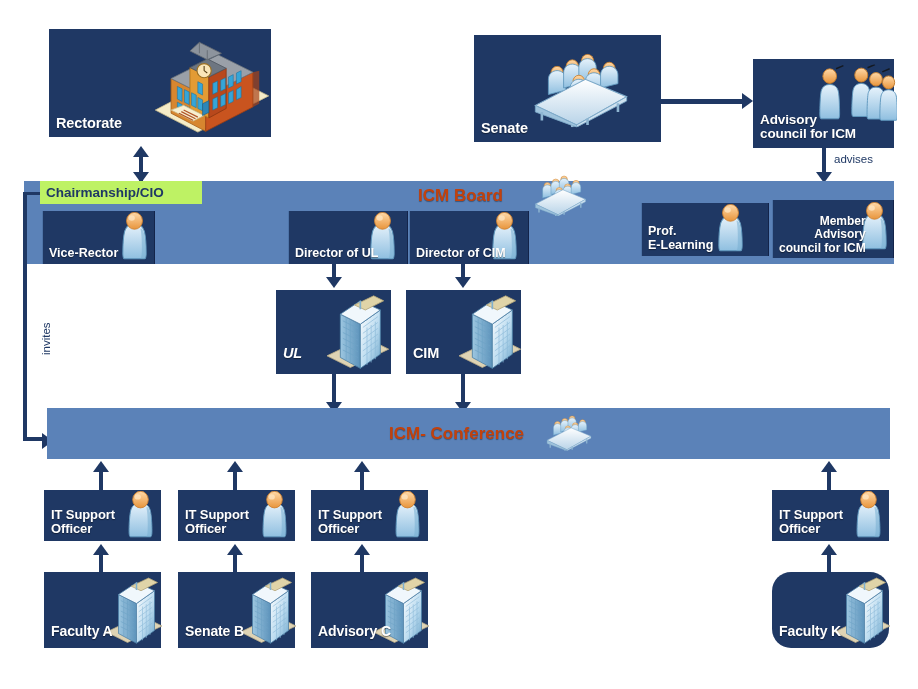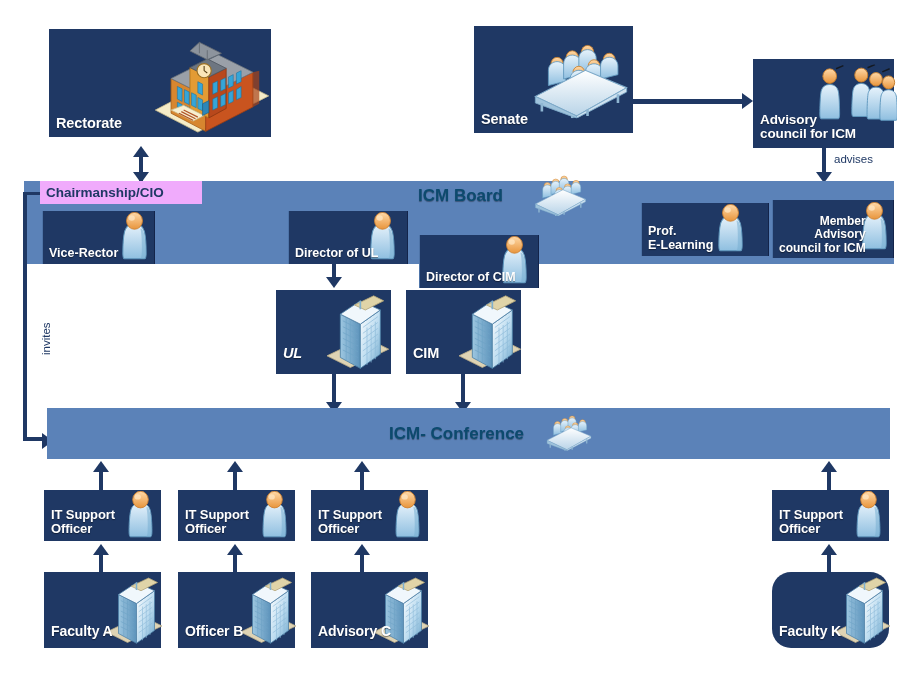--- a/index.html
+++ b/index.html
@@ -31,21 +31,21 @@
   }
   .big-label{ font-size:17px; }
   
   .band{
     position:absolute;
     background:#5B82B8;
     box-sizing:border-box;
   }
   .band-title{
     position:absolute;
-    color:#0c4a6e;
+    color:#c2410c;
     font-weight:bold;
     font-size:17px;
     text-shadow:0 1px 1px rgba(0,0,0,.35);
     white-space:nowrap;
   }
   
   .member{
     position:absolute;
     background:#1F3864;
     border-left:1px solid #4e74a8;
@@ -59,21 +59,21 @@
     position:absolute;
     left:6px;bottom:4px;
     font-size:12.5px;
     line-height:1.12;
     text-shadow:0 1px 1px rgba(0,0,0,.45);
     z-index:4;
   }
   
   .tag{
     position:absolute;
-    background:#f0abfc;
+    background:#bef264;
     color:#1F3864;
     font-weight:bold;
     font-size:13.5px;
     display:flex;align-items:center;
     padding-left:6px;
     box-sizing:border-box;
     z-index:20;
   }
   
   .ln{ position:absolute; background:#1F3864; }
@@ -252,21 +252,21 @@
 
   <div class="box" style="left:49px;top:29px;width:222px;height:108px;">
     <span class="icon" style="left:100px;top:6px;width:126px;height:106px;">
       <svg width="126" height="106" viewBox="0 0 160 128">
           <use href="#sym-university"></use>
         </svg>
     </span>
     <span class="lbl big-label">Rectorate</span>
   </div>
 
-  <div class="box" style="left:474px;top:26px;width:159px;height:107px;">
+  <div class="box" style="left:474px;top:35px;width:187px;height:107px;">
     <span class="icon" style="left:57px;top:10px;width:100px;height:86px;">
       <svg width="100" height="86" viewBox="0 0 92 72">
           <use href="#sym-conference"></use>
         </svg>
     </span>
     <span class="lbl big-label">Senate</span>
   </div>
 
   <div class="box" style="left:753px;top:59px;width:141px;height:89px;">
     <span class="icon" style="left:62px;top:5px;width:82px;height:60px;">
@@ -319,21 +319,21 @@
     <span class="icon" style="left:75px;top:1px;width:37px;height:50px;">
       <svg width="37" height="50" viewBox="0 0 40 54">
           <use href="#sym-person"></use>
         </svg>
     </span>
     <span class="mlbl">
       <span>Director of UL</span>
     </span>
   </div>
 
-  <div class="member" style="left:419px;top:211px;width:120px;height:53px;margin-top:24px;">
+  <div class="member" style="left:409px;top:211px;width:120px;height:53px;">
     <span class="icon" style="left:76px;top:1px;width:37px;height:50px;">
       <svg width="37" height="50" viewBox="0 0 40 54">
           <use href="#sym-person"></use>
         </svg>
     </span>
     <span class="mlbl">
       <span>Director of CIM</span>
     </span>
   </div>
 
@@ -486,21 +486,21 @@
     </span>
     <span class="lbl" style="bottom:9px;font-size:14px;">Faculty A</span>
   </div>
 
   <div class="box" style="left:178px;top:572px;width:117px;height:76px;">
     <span class="icon" style="left:58px;top:4px;width:63px;height:70px;">
       <svg width="63" height="70" viewBox="0 0 84 92">
           <use href="#sym-tower"></use>
         </svg>
     </span>
-    <span class="lbl" style="bottom:9px;font-size:14px;">Officer B</span>
+    <span class="lbl" style="bottom:9px;font-size:14px;">Senate B</span>
   </div>
 
   <div class="box" style="left:311px;top:572px;width:117px;height:76px;">
     <span class="icon" style="left:58px;top:4px;width:63px;height:70px;">
       <svg width="63" height="70" viewBox="0 0 84 92">
           <use href="#sym-tower"></use>
         </svg>
     </span>
     <span class="lbl" style="bottom:9px;font-size:14px;">Advisory C</span>
   </div>

